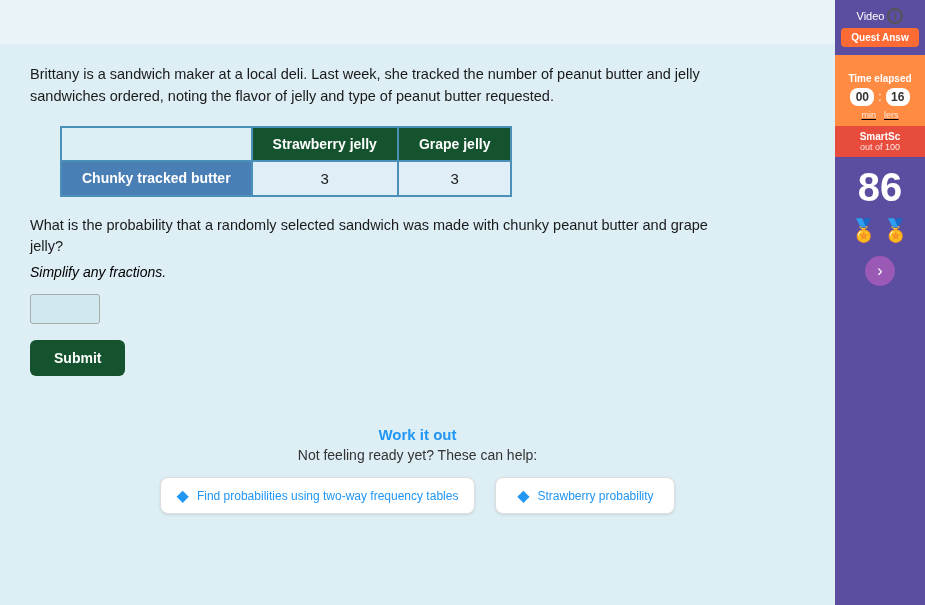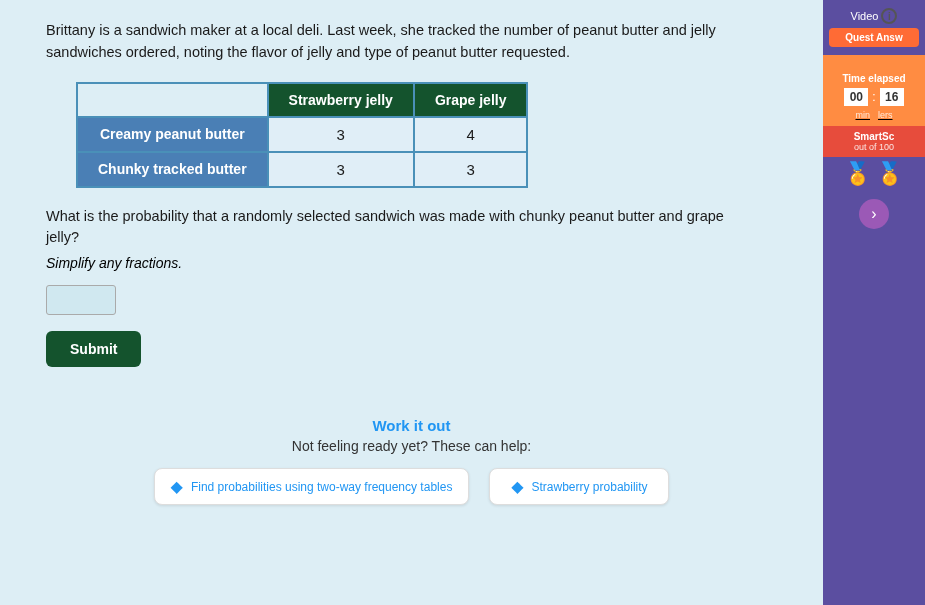--- a/index.html
+++ b/index.html
@@ -8,28 +8,29 @@
       width: 925px;
       height: 605px;
       font-family: Arial, sans-serif;
       background: #e8f4f8;
       display: flex;
       overflow: hidden;
     }
 
     .main-content {
       flex: 1;
-      padding: 20px 46px;
+      padding: 20px 30px;
       background: #ddeef5;
       position: relative;
       overflow: hidden;
+      margin-top: 44px;
     }
 
     .sidebar {
-      width: 102px;
+      width: 90px;
       background: #5b4ea0;
       display: flex;
       flex-direction: column;
       align-items: center;
       padding: 0;
       flex-shrink: 0;
     }
 
     .sidebar-video-section {
       width: 100%;
@@ -88,21 +89,21 @@
       gap: 4px;
       padding: 4px 0;
     }
 
     .timer-box {
       background: white;
       color: #333;
       font-size: 12px;
       font-weight: bold;
       padding: 2px 5px;
-      border-radius: 0;
+      border-radius: 8px;
       min-width: 24px;
       text-align: center;
     }
 
     .timer-sep {
       color: white;
       font-size: 12px;
     }
 
     .timer-labels {
@@ -319,25 +320,20 @@
   <div class="table-container">
     <table>
       <thead>
         <tr>
           <th style="background:transparent; border:2px solid #4a90b8;"></th>
           <th>Strawberry jelly</th>
           <th>Grape jelly</th>
         </tr>
       </thead>
       <tbody>
-        <tr>
-          <td class="row-header">Creamy peanut butter</td>
-          <td class="data-cell">3</td>
-          <td class="data-cell">4</td>
-        </tr>
         <tr>
           <td class="row-header">Chunky tracked butter</td>
           <td class="data-cell">3</td>
           <td class="data-cell">3</td>
         </tr>
       </tbody>
     </table>
   </div>
 
   <div class="question-text">What is the probability that a randomly selected sandwich was made with chunky peanut butter and grape jelly?</div>
@@ -384,20 +380,21 @@
       <span class="timer-sub">min</span>
       <span class="timer-sub">lers</span>
     </div>
   </div>
 
   <div class="smart-score-section">
     <div class="smart-score-label">SmartSc</div>
     <div class="smart-score-sub">out of 100</div>
   </div>
 
+  <div class="score-big">86</div>
 
   <div class="trophy-icons">
     <span class="trophy">🏅</span>
     <span class="trophy">🏅</span>
   </div>
 
   <div class="arrow-btn">›</div>
 </div>
 
 </body></html>

